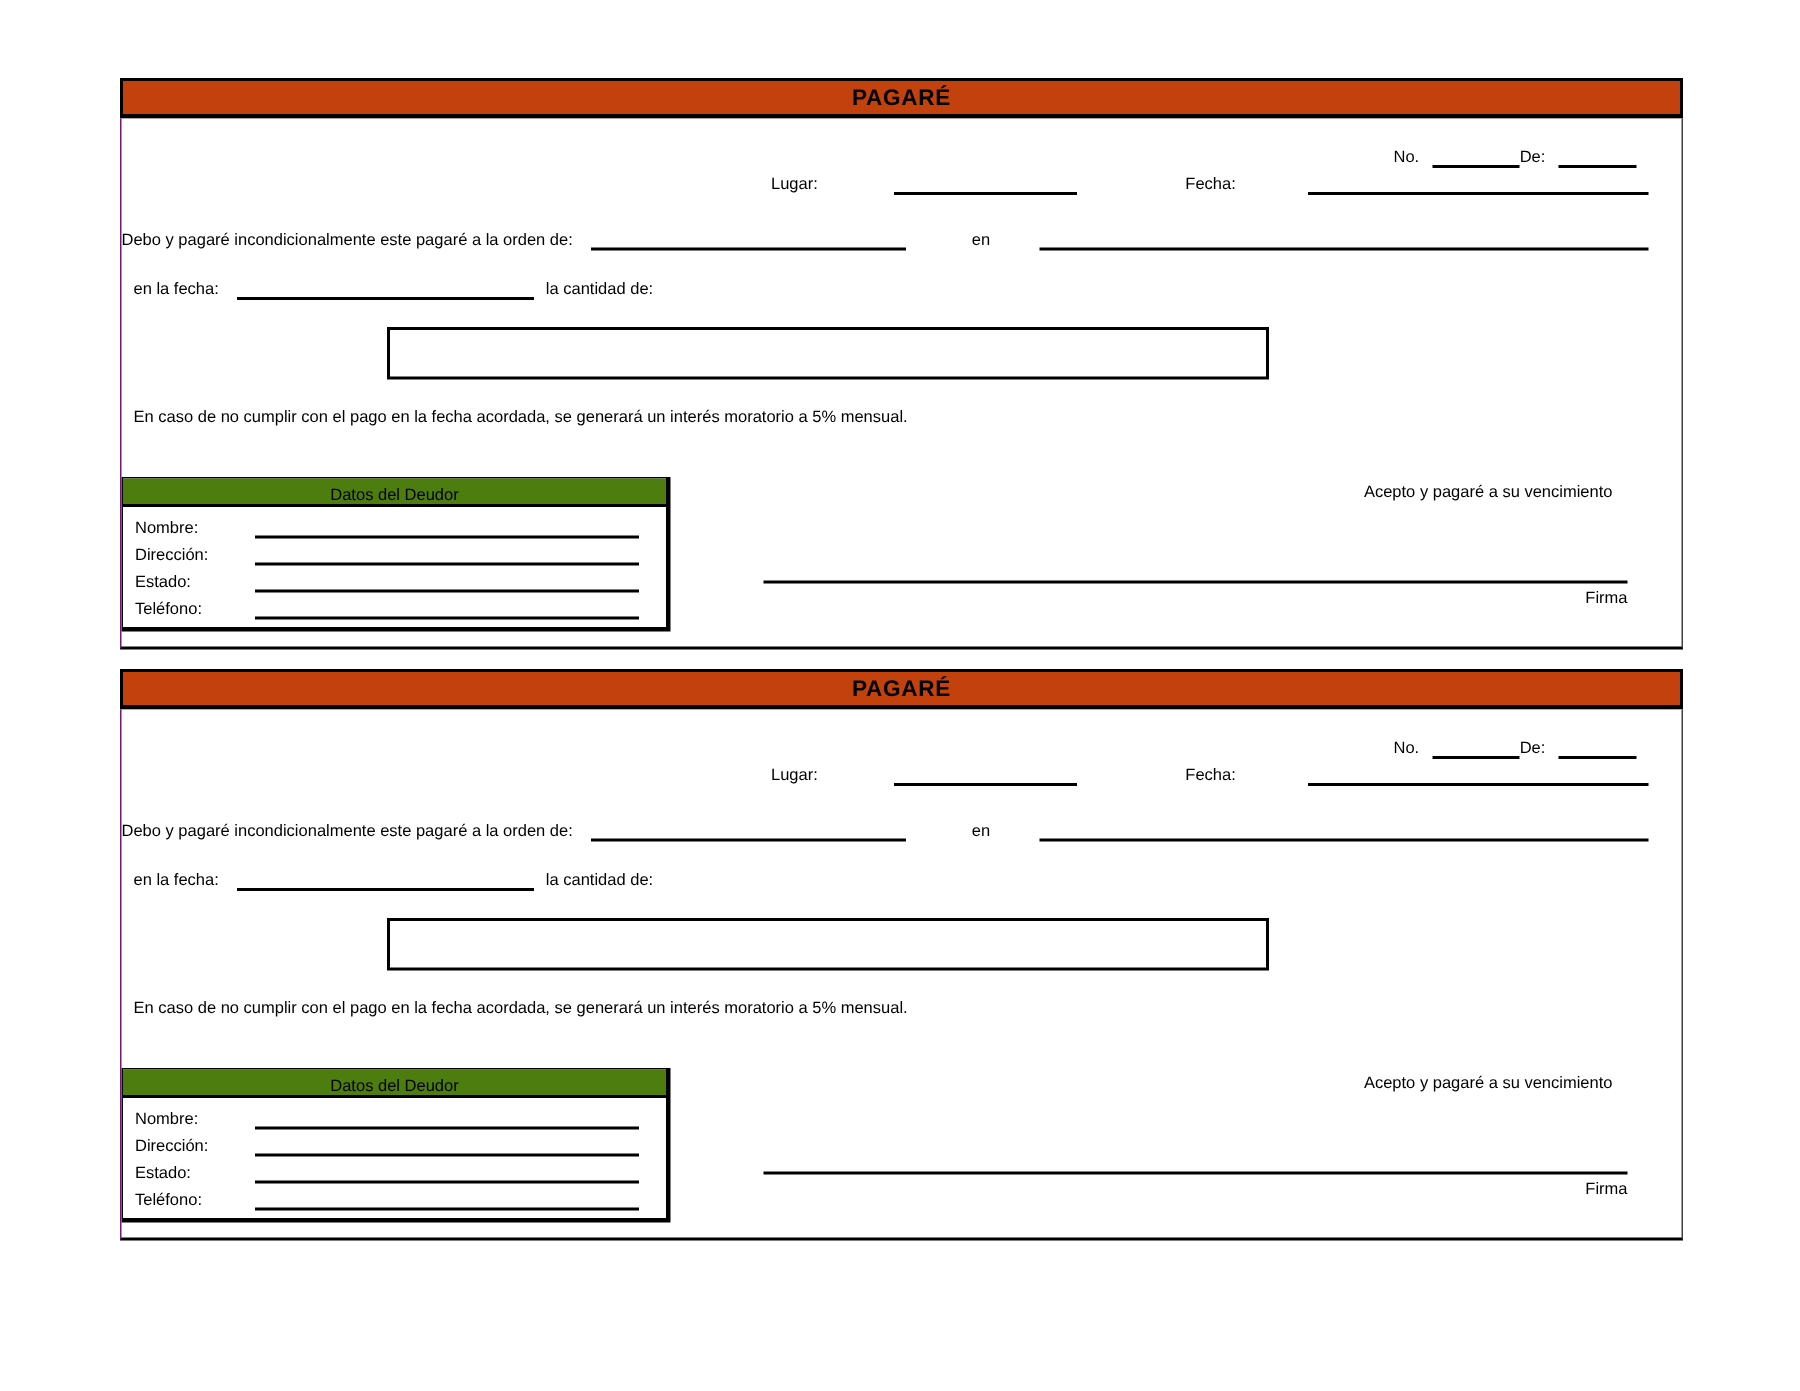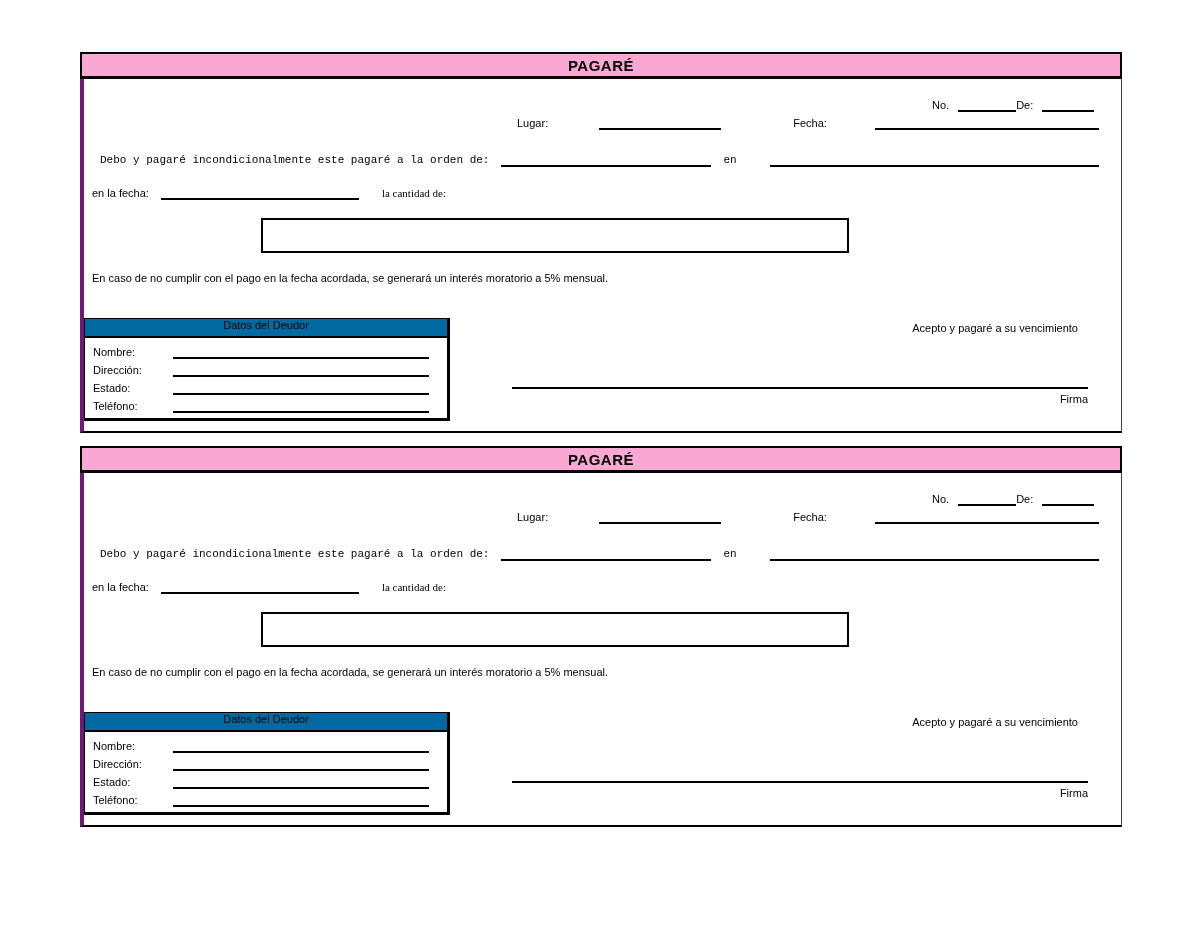--- a/index.html
+++ b/index.html
@@ -7,67 +7,67 @@
   body {
     width:1200px; height:927px; position:relative; overflow:hidden;
     font-family:"Liberation Sans", sans-serif; font-size:11px; color:#000;
   }
   #forms-container { position:absolute; left:80px; top:52px; width:1042px; }
 
   .pagare-form { position:relative; width:1042px; height:381px; margin-bottom:13px; background:#fff; }
 
   .form-header {
     position:absolute; top:0; left:0; width:100%; height:27px;
-    background:#f9a8d4; border:2px solid #000; border-bottom:3px solid #000;
+    background:#c2410c; border:2px solid #000; border-bottom:3px solid #000;
     display:flex; align-items:center; justify-content:center;
     font-size:15px; font-weight:bold; letter-spacing:.5px;
   }
 
   .form-body {
     position:absolute; top:27px; left:0; width:100%; bottom:0; background:#fff;
-    border-left:4px solid #701a75; border-right:1px solid #404040; border-bottom:2px solid #000;
+    border-left:1px solid #701a75; border-right:1px solid #404040; border-bottom:2px solid #000;
   }
 
   .row { position:absolute; display:flex; align-items:flex-end; white-space:nowrap; }
   .lbl { line-height:13px; }
   .fill { display:inline-block; border-bottom:2px solid #000; height:14px; line-height:13px; }
 
   .no-de-row   { left:848px; top:19px; }
   .no-de-row .fill-no { width:58px; margin-left:9px; }
   .no-de-row .de-lbl  { }
   .no-de-row .fill-de { width:52px; margin-left:9px; }
 
   .lugar-row   { left:433px; top:37px; right:22px;gap:42px; }
   .lugar-row .fill-lugar { width:122px; margin-left:9px; }
   .lugar-row .fecha-lbl  { margin-left:30px; }
   .lugar-row .fill-fecha { flex:1; margin-left:6px; }
 
-  .debo-row    { left:16px; top:74px; right:22px;font-family:Liberation Mono, monospace; }
+  .debo-row    { left:0; top:74px; right:22px; }
   .debo-row .fill-orden { width:210px; margin-left:12px; }
-  .debo-row .en-lbl     { margin-left:12px; }
+  .debo-row .en-lbl     { margin-left:44px; }
   .debo-row .fill-en    { flex:1; margin-left:33px; }
 
   .fecha-row   { left:8px; top:107px; }
   .fecha-row .fill-fecha-pago { width:198px; margin-left:12px; }
-  .fecha-row .cantidad-lbl    { margin-left:23px;font-family:Liberation Serif, serif; }
+  .fecha-row .cantidad-lbl    { margin-left:8px; }
 
   .amount-box {
     position:absolute; left:177px; top:139px; width:588px; height:35px;
     border:2px solid #000; background:#fff; padding:2px 6px; font-size:11px;
   }
 
   .interest-note { position:absolute; left:8px; top:193px; line-height:13px; }
 
   .datos-box {
     position:absolute; left:0px; top:239px; width:366px; height:103px; background:#fff;
     border:1px solid #000; border-right:3px solid #000; border-bottom:3px solid #000;
   }
   .datos-header {
-    height:19px; background:#0369a1; border-bottom:2px solid #000;
-    display:flex; align-items:flex-start; justify-content:center; font-size:11px;
+    height:19px; background:#4d7c0f; border-bottom:2px solid #000;
+    display:flex; align-items:flex-end; justify-content:center; font-size:11px;
   }
   .datos-rows { padding:3px 18px 0 8px; }
   .datos-row { display:flex; align-items:flex-end; height:18px; }
   .datos-row .lbl { width:80px; }
   .datos-row .fill { flex:1; height:12px; }
 
   .acepto-label   { position:absolute; left:420px; top:243px; width:574px; text-align:right; line-height:13px; }
   .signature-line { position:absolute; left:428px; top:308px; width:576px; height:0; border-top:2px solid #000; }
   .firma-label    { position:absolute; left:428px; top:314px; width:576px; text-align:right; line-height:13px; }
 </style>

